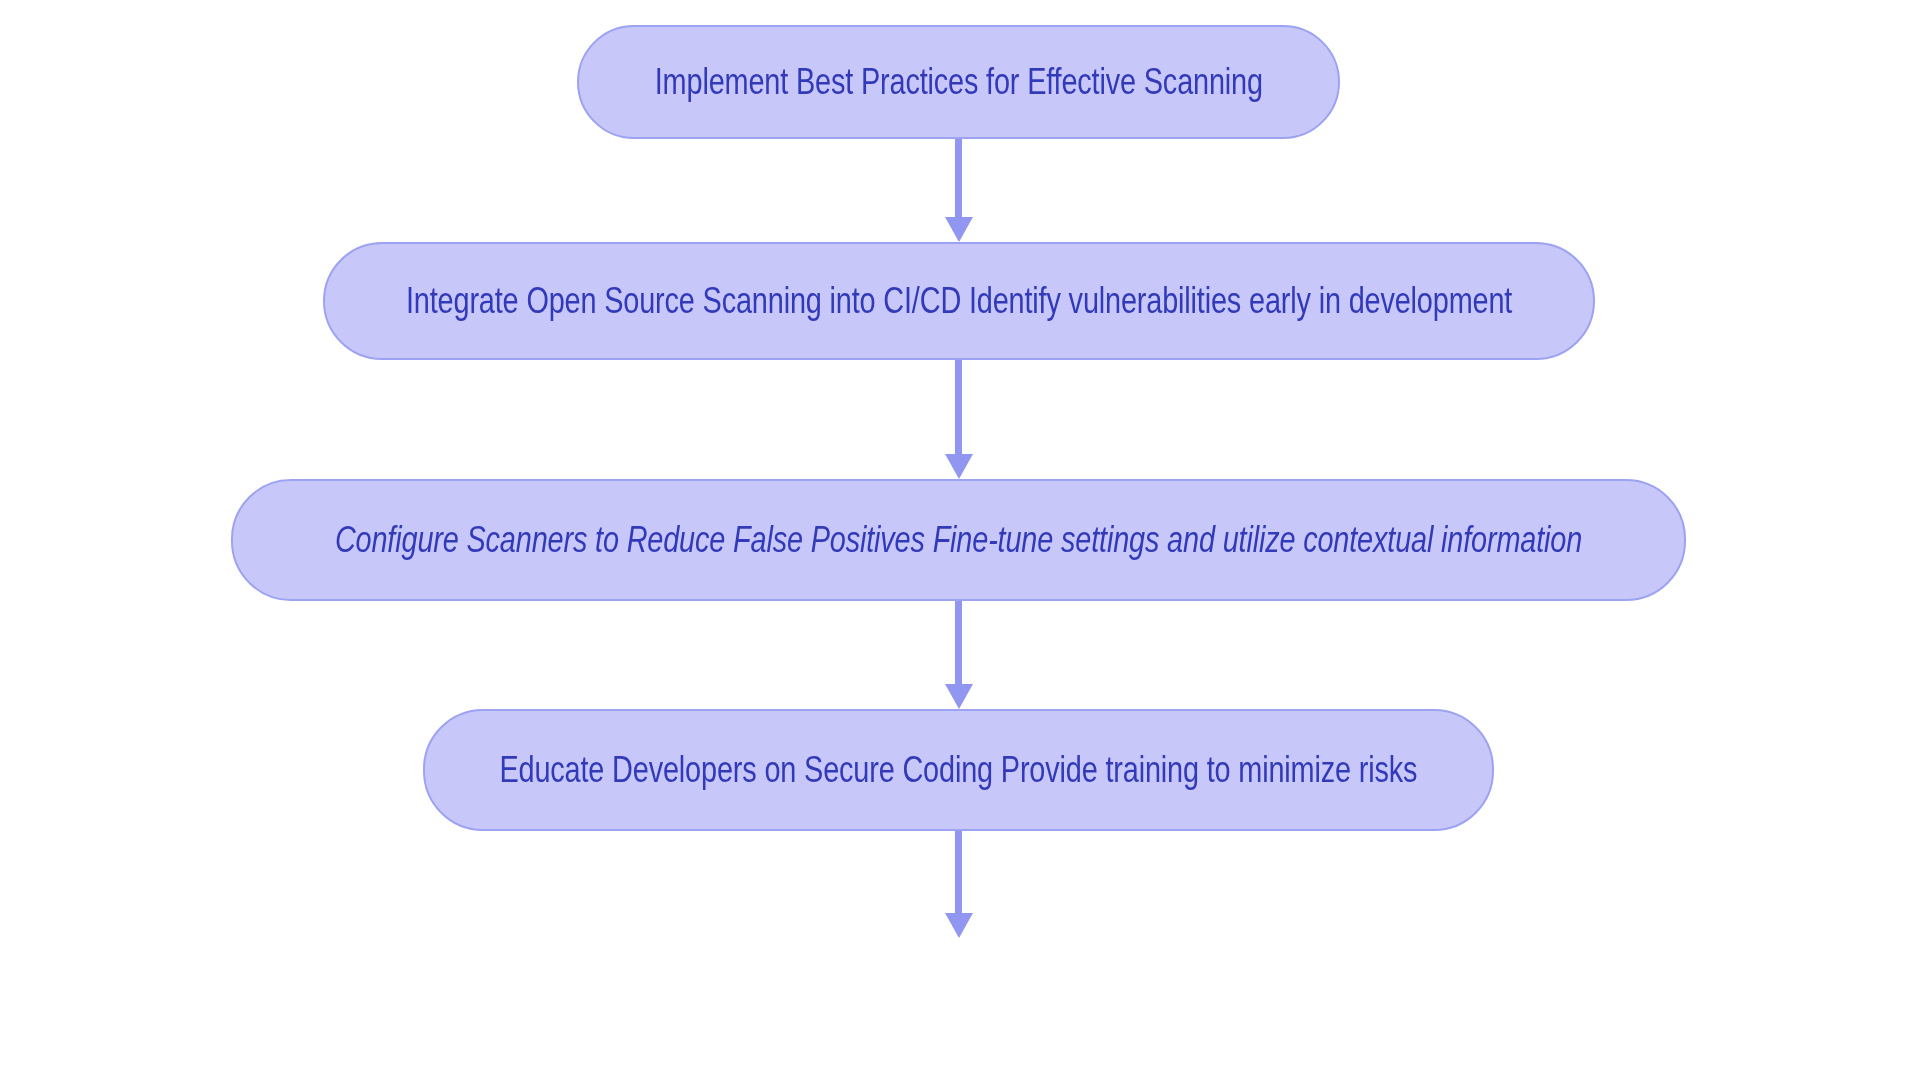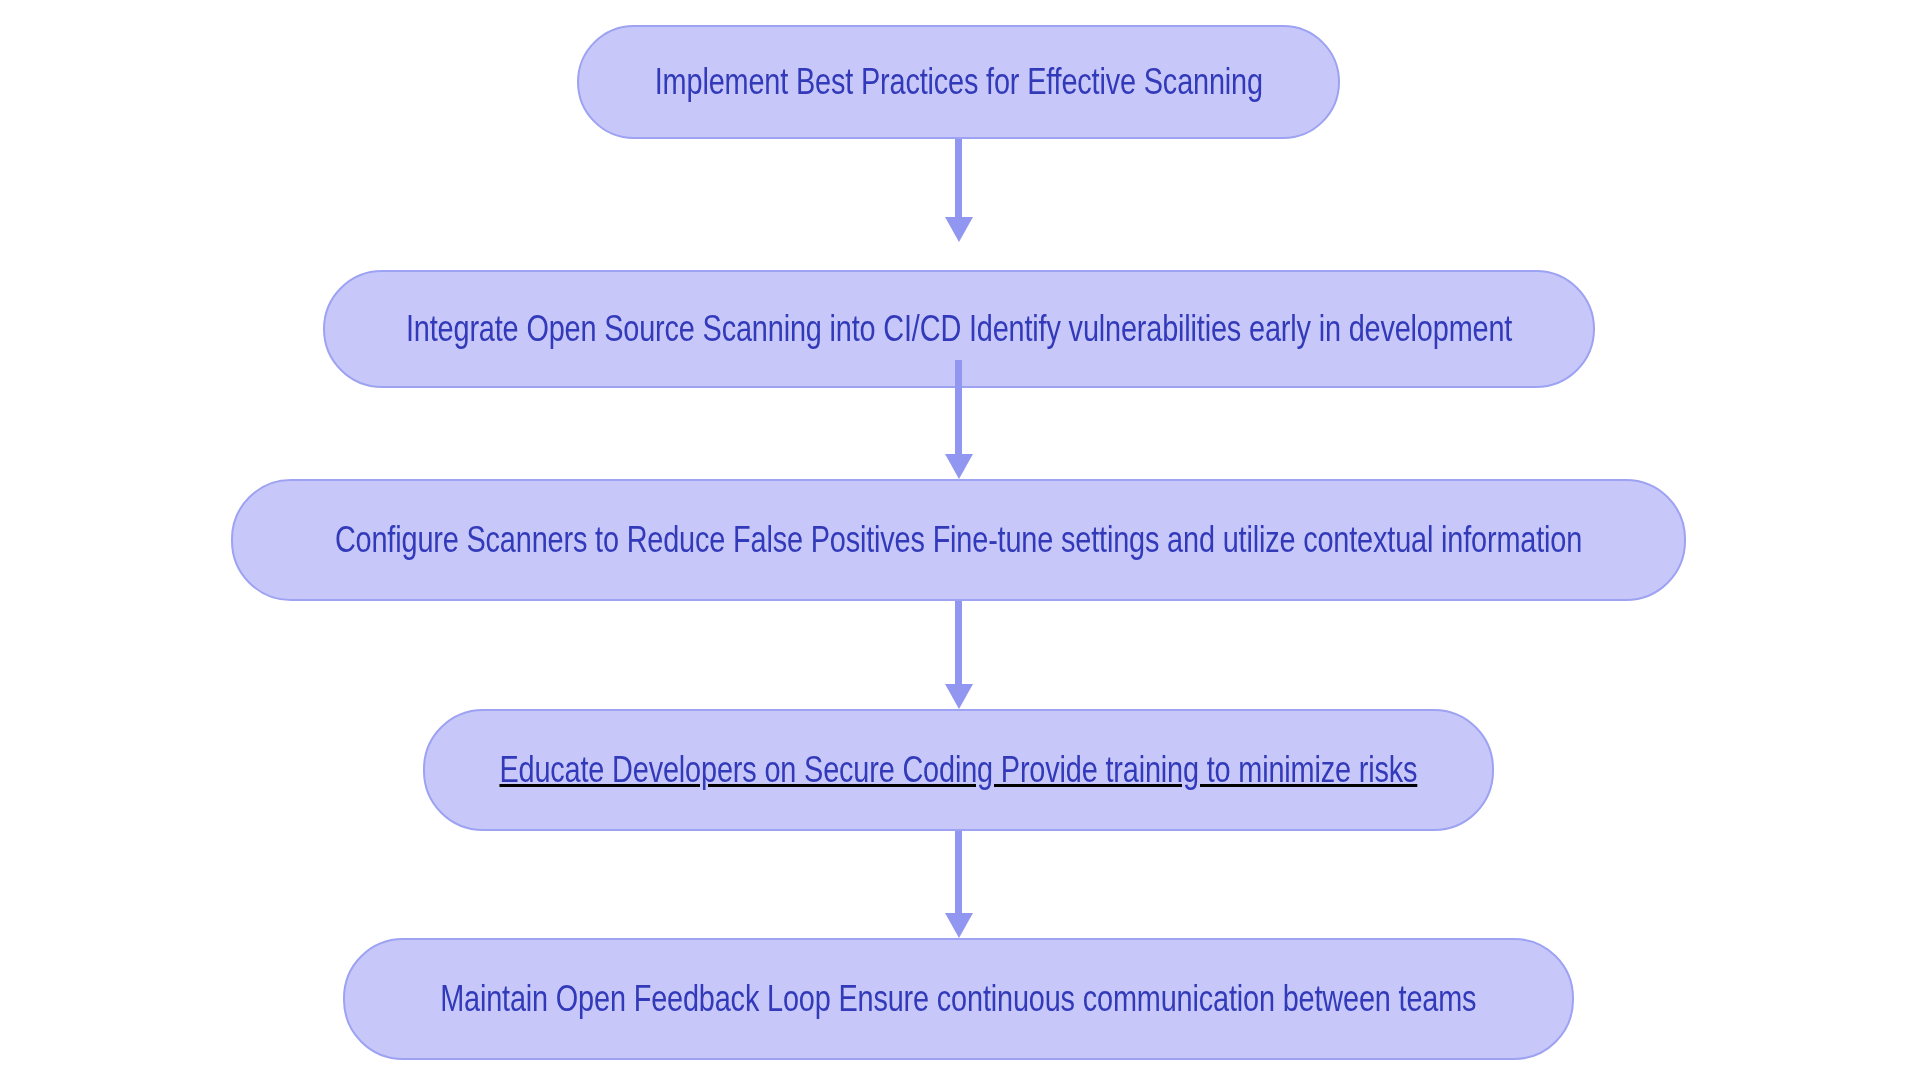--- a/index.html
+++ b/index.html
@@ -57,35 +57,32 @@
 <body>
 
 <div class="canvas">
 
   <div class="node" style="left:577px; top:25px; width:763px; height:114px;">
     <span class="node-label">Implement Best Practices for Effective Scanning</span>
   </div>
 
   <div class="arrow" style="top:139px; height:78px;"></div>
 
-  <div class="node" style="left:323px; top:242px; width:1272px; height:118px;margin-top:28px;">
+  <div class="node" style="left:323px; top:242px; width:1272px; height:118px;">
     <span class="node-label">Integrate Open Source Scanning into CI/CD Identify vulnerabilities early in development</span>
   </div>
 
   <div class="arrow" style="top:360px; height:94px;"></div>
 
-  <div class="node" style="left:231px; top:479px; width:1455px; height:122px;">
+  <div class="node" style="left:231px; top:479px; width:1455px; height:122px;font-style:italic;">
     <span class="node-label">Configure Scanners to Reduce False Positives Fine-tune settings and utilize contextual information</span>
   </div>
 
   <div class="arrow" style="top:601px; height:83px;"></div>
 
-  <div class="node" style="left:423px; top:709px; width:1071px; height:122px;text-decoration:underline;">
+  <div class="node" style="left:423px; top:709px; width:1071px; height:122px;">
     <span class="node-label">Educate Developers on Secure Coding Provide training to minimize risks</span>
   </div>
 
   <div class="arrow" style="top:831px; height:82px;"></div>
 
-  <div class="node" style="left:343px; top:938px; width:1231px; height:122px;">
-    <span class="node-label">Maintain Open Feedback Loop Ensure continuous communication between teams</span>
-  </div>
 
 </div>
 
 </body></html>

